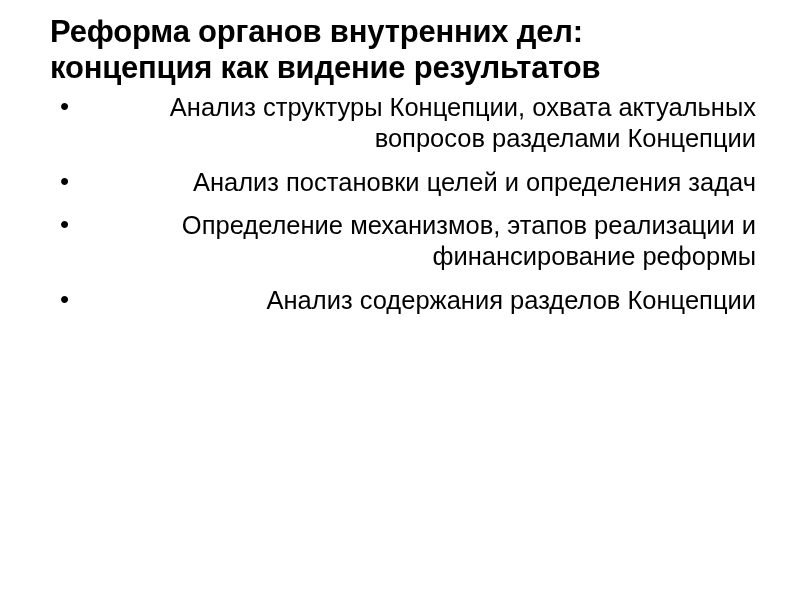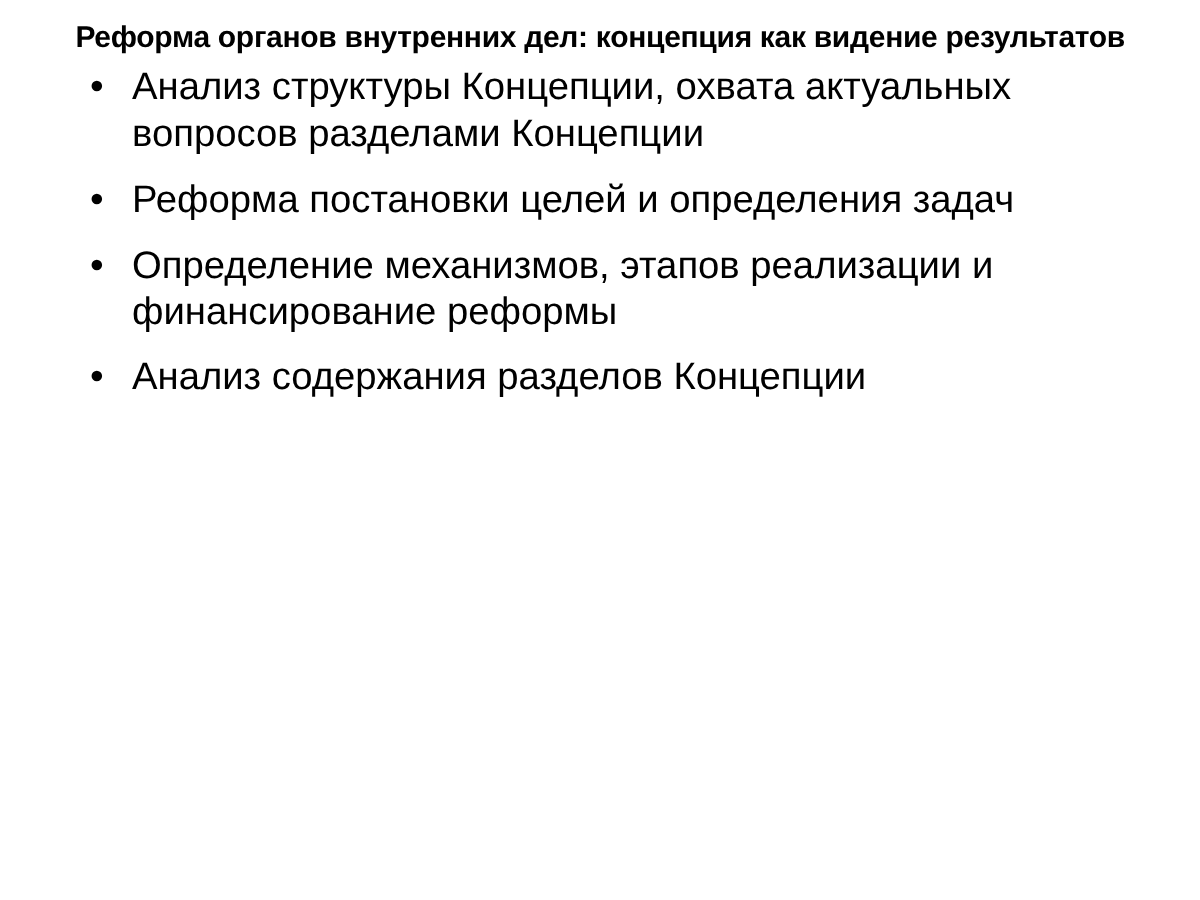--- a/index.html
+++ b/index.html
@@ -16,53 +16,53 @@
   }
   .slide {
     width: 800px;
     height: 600px;
     box-sizing: border-box;
     padding: 10px 34px 0 34px;
     display: flex;
     flex-direction: column;
   }
   .slide-title {
-    font-size: 20px;
+    font-size: 31px;
     font-weight: bold;
     line-height: 1.16;
-    text-align: right;
+    text-align: left;
     letter-spacing: -0.2px;
     margin: 4px 16px 6px 16px;
   }
   .bullet-list {
     list-style: none;
     margin: 0;
     padding: 0 10px 0 24px;
   }
   .bullet-item {
     position: relative;
     font-size: 25.5px;
     line-height: 1.21;
     margin: 0 0 13px 0;
     padding-left: 30px;
-    text-align: left;
+    text-align: right;
   }
   .bullet-item::before {
     content: "\2022";
     position: absolute;
     left: 2px;
     top: -1px;
     font-size: 26px;
     line-height: 1.21;
   }
 </style>
 </head>
 <body>
 
 <div class="slide">
   <div class="slide-title">Реформа органов внутренних дел: концепция как видение результатов</div>
   <ul class="bullet-list">
     <li class="bullet-item">Анализ структуры Концепции, охвата актуальных вопросов разделами Концепции</li>
-    <li class="bullet-item">Реформа постановки целей и определения задач</li>
+    <li class="bullet-item">Анализ постановки целей и определения задач</li>
     <li class="bullet-item">Определение механизмов, этапов реализации и финансирование реформы</li>
     <li class="bullet-item">Анализ содержания разделов Концепции</li>
   </ul>
 </div>
 
 </body></html>

